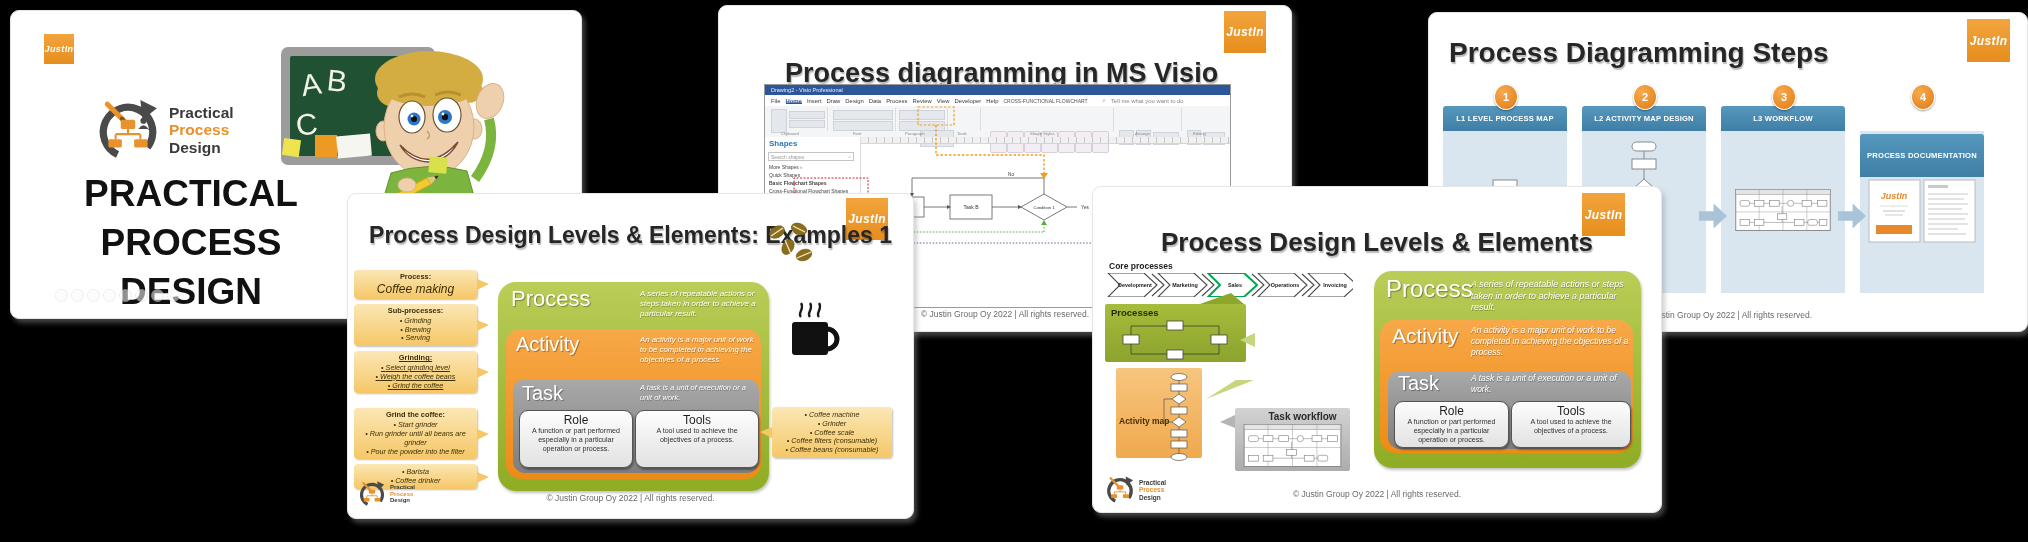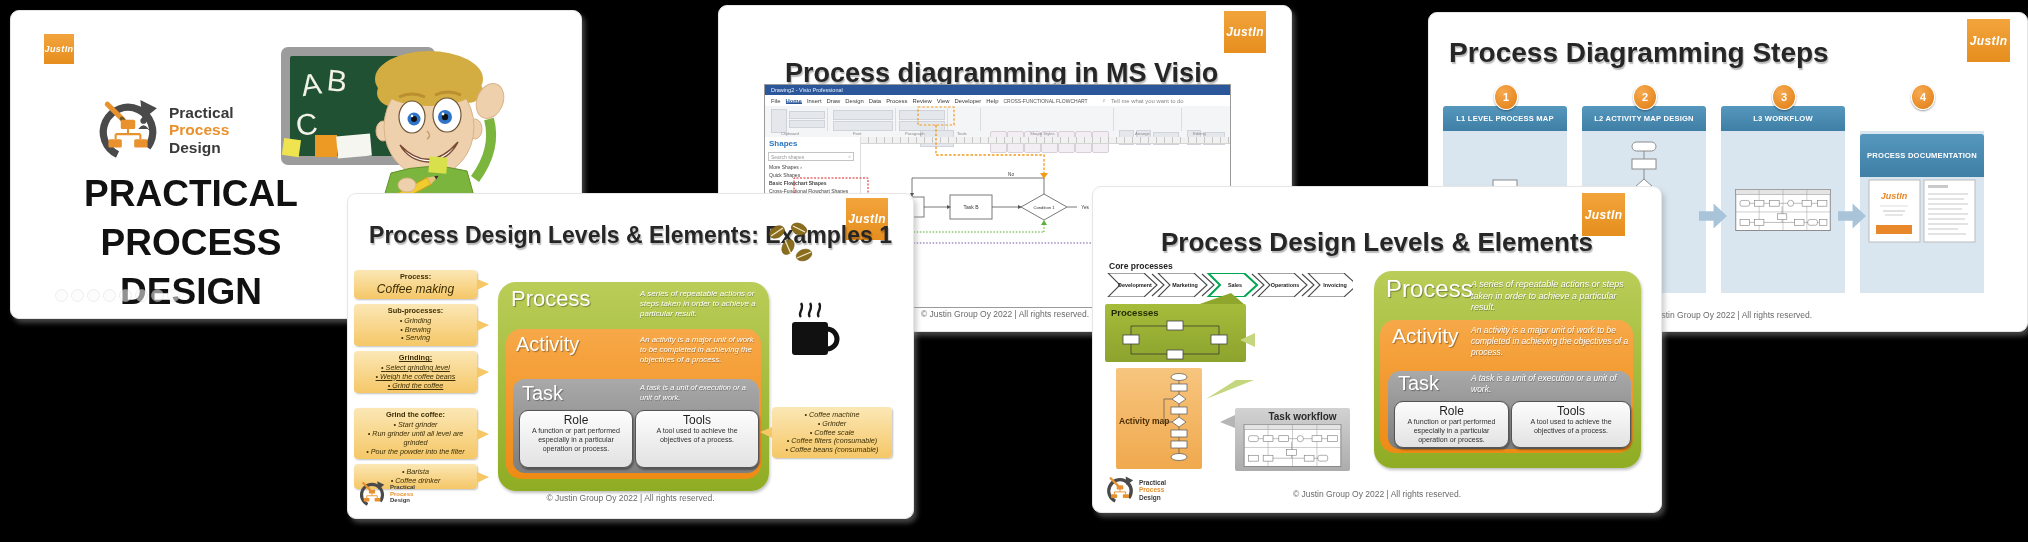--- a/index.html
+++ b/index.html
@@ -436,21 +436,21 @@
         <ul class="bullets">
           <li>Select grinding level</li>
           <li>Weigh the coffee beans</li>
           <li>Grind the coffee</li>
         </ul>
       </div>
       <div class="callout tail-right" style="margin-bottom:5px;">
         <div class="co-h">Grind the coffee:</div>
         <ul class="bullets">
           <li>Start grinder</li>
-          <li>Run grinder until all level are grinded</li>
+          <li>Run grinder until all beans are grinder</li>
           <li>Pour the powder into the filter</li>
         </ul>
       </div>
       <div class="callout tail-right">
         <ul class="bullets">
           <li>Barista</li>
           <li>Coffee drinker</li>
         </ul>
       </div>
     </div>
@@ -577,21 +577,21 @@
       </svg>
     </div>
 
     <svg class="abs" style="left:147px;top:146px;" width="15" height="14" viewBox="0 0 15 14">
         <polygon points="15,0 15,14 0,7" fill="#C4D67E"></polygon>
       </svg>
     <svg class="abs" style="left:113px;top:193px;" width="48" height="19" viewBox="0 0 48 19">
         <polygon points="48,0 30,0 0,19" fill="#C4D67E"></polygon>
       </svg>
 
-    <div class="abs" style="left:23px;top:181px;width:86px;height:101px;background:linear-gradient(#F7C57E,#F0A94E);border-radius:2px;">
+    <div class="abs" style="left:23px;top:181px;width:86px;height:90px;background:linear-gradient(#F7C57E,#F0A94E);border-radius:2px;">
       <div style="position:absolute;left:3px;top:48px;font-size:8.5px;color:#4a2c03;font-weight:bold;">Activity map</div>
       <svg class="abs" style="left:44px;top:5px;" width="38" height="92" viewBox="0 0 38 92">
         <g fill="#fff" stroke="#555" stroke-width="0.7">
           <ellipse cx="19" cy="4" rx="8" ry="3.5"></ellipse>
           <rect x="11" y="11" width="16" height="7"></rect>
           <polygon points="19,21 26,26 19,31 12,26"></polygon>
           <rect x="11" y="34" width="16" height="7"></rect>
           <polygon points="19,44 26,49 19,54 12,49"></polygon>
           <rect x="11" y="57" width="16" height="7"></rect>
           <rect x="11" y="68" width="16" height="7"></rect>

